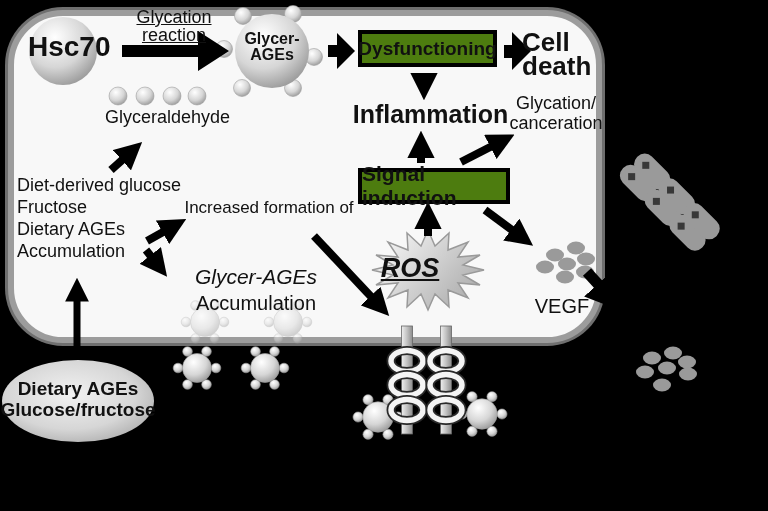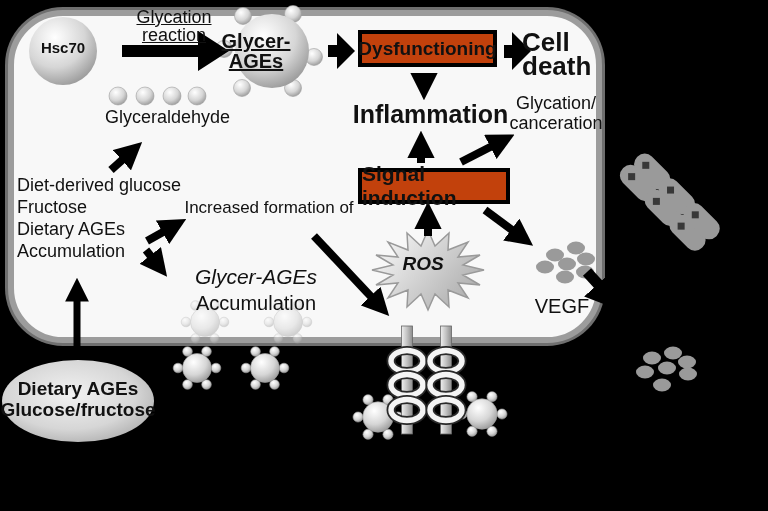--- a/index.html
+++ b/index.html
@@ -7,21 +7,21 @@
          font-family:"Liberation Sans",sans-serif;color:#111;}
   .cell-body{position:absolute;left:8px;top:10px;width:594px;height:333px;box-sizing:border-box;
              background:#f8f8f8;border:6px solid #9c9c9c;border-radius:55px;
              box-shadow:0 0 0 3px #6f6f6f;}
   svg.overlay{position:absolute;left:0;top:0;width:768px;height:511px;z-index:2;}
   .txt{position:absolute;z-index:3;white-space:pre-line;line-height:1.08;}
   .ctr{text-align:center;}
   .b{font-weight:bold;}
   .i{font-style:italic;}
   .boxed{position:absolute;z-index:3;box-sizing:border-box;border:4px solid #000;
-         background:#c2410c;display:flex;align-items:center;justify-content:center;
+         background:#4d7c0f;display:flex;align-items:center;justify-content:center;
          font-weight:bold;}
 </style>
 </head>
 <body>
 
 <div class="stage">
 
   <div class="cell-body"></div>
 
   <svg class="overlay" viewBox="0 0 768 511">
@@ -184,26 +184,26 @@
     </g>
   </svg>
 
   <div class="boxed" style="left:358px;top:30px;width:139px;height:37px;font-size:19px;">
     <span>Dysfunctioning</span>
   </div>
   <div class="boxed" style="left:358px;top:168px;width:152px;height:36px;font-size:21px;">
     <span>Signal induction</span>
   </div>
 
-  <div class="txt ctr b" style="left:28px;top:40px;width:70px;font-size:15px;">Hsc70</div>
+  <div class="txt ctr b" style="left:28px;top:32px;width:70px;font-size:28px;">Hsc70</div>
 
   <div class="txt ctr" style="left:118px;top:8px;width:112px;font-size:18px;line-height:1.0;text-decoration:underline;">Glycation
 reaction</div>
 
-  <div class="txt ctr b" style="left:211px;top:31px;width:90px;font-size:20px;line-height:1.0;text-decoration:underline;">Glycer-
+  <div class="txt ctr b" style="left:227px;top:31px;width:90px;font-size:16px;line-height:1.0;">Glycer-
 AGEs</div>
 
   <div class="txt b" style="left:522px;top:31px;width:90px;font-size:26px;line-height:0.92;">Cell
 death</div>
 
   <div class="txt ctr" style="left:100px;top:108px;width:135px;font-size:18px;">Glyceraldehyde</div>
 
   <div class="txt ctr b" style="left:343px;top:101px;width:175px;font-size:25px;">Inflammation</div>
 
   <div class="txt ctr" style="left:502px;top:94px;width:108px;font-size:18px;line-height:1.1;">Glycation/
@@ -213,20 +213,20 @@
 Fructose
 Dietary AGEs
 Accumulation</div>
 
   <div class="txt ctr" style="left:171px;top:199px;width:196px;font-size:17px;">Increased formation of</div>
 
 
   <div class="txt ctr i" style="left:166px;top:266px;width:180px;font-size:21px;">Glycer-AGEs</div>
   <div class="txt ctr" style="left:166px;top:293px;width:180px;font-size:20px;">Accumulation</div>
 
-  <div class="txt ctr b i" style="left:383px;top:254px;width:80px;font-size:19px;">ROS</div>
+  <div class="txt ctr b i" style="left:370px;top:254px;width:80px;font-size:27px;text-decoration:underline;">ROS</div>
 
   <div class="txt ctr" style="left:522px;top:296px;width:80px;font-size:20px;">VEGF</div>
 
   <div class="txt ctr b" style="left:0px;top:379px;width:156px;font-size:19px;line-height:1.1;">Dietary AGEs
 Glucose/fructose</div>
 
 </div>
 
 </body></html>

